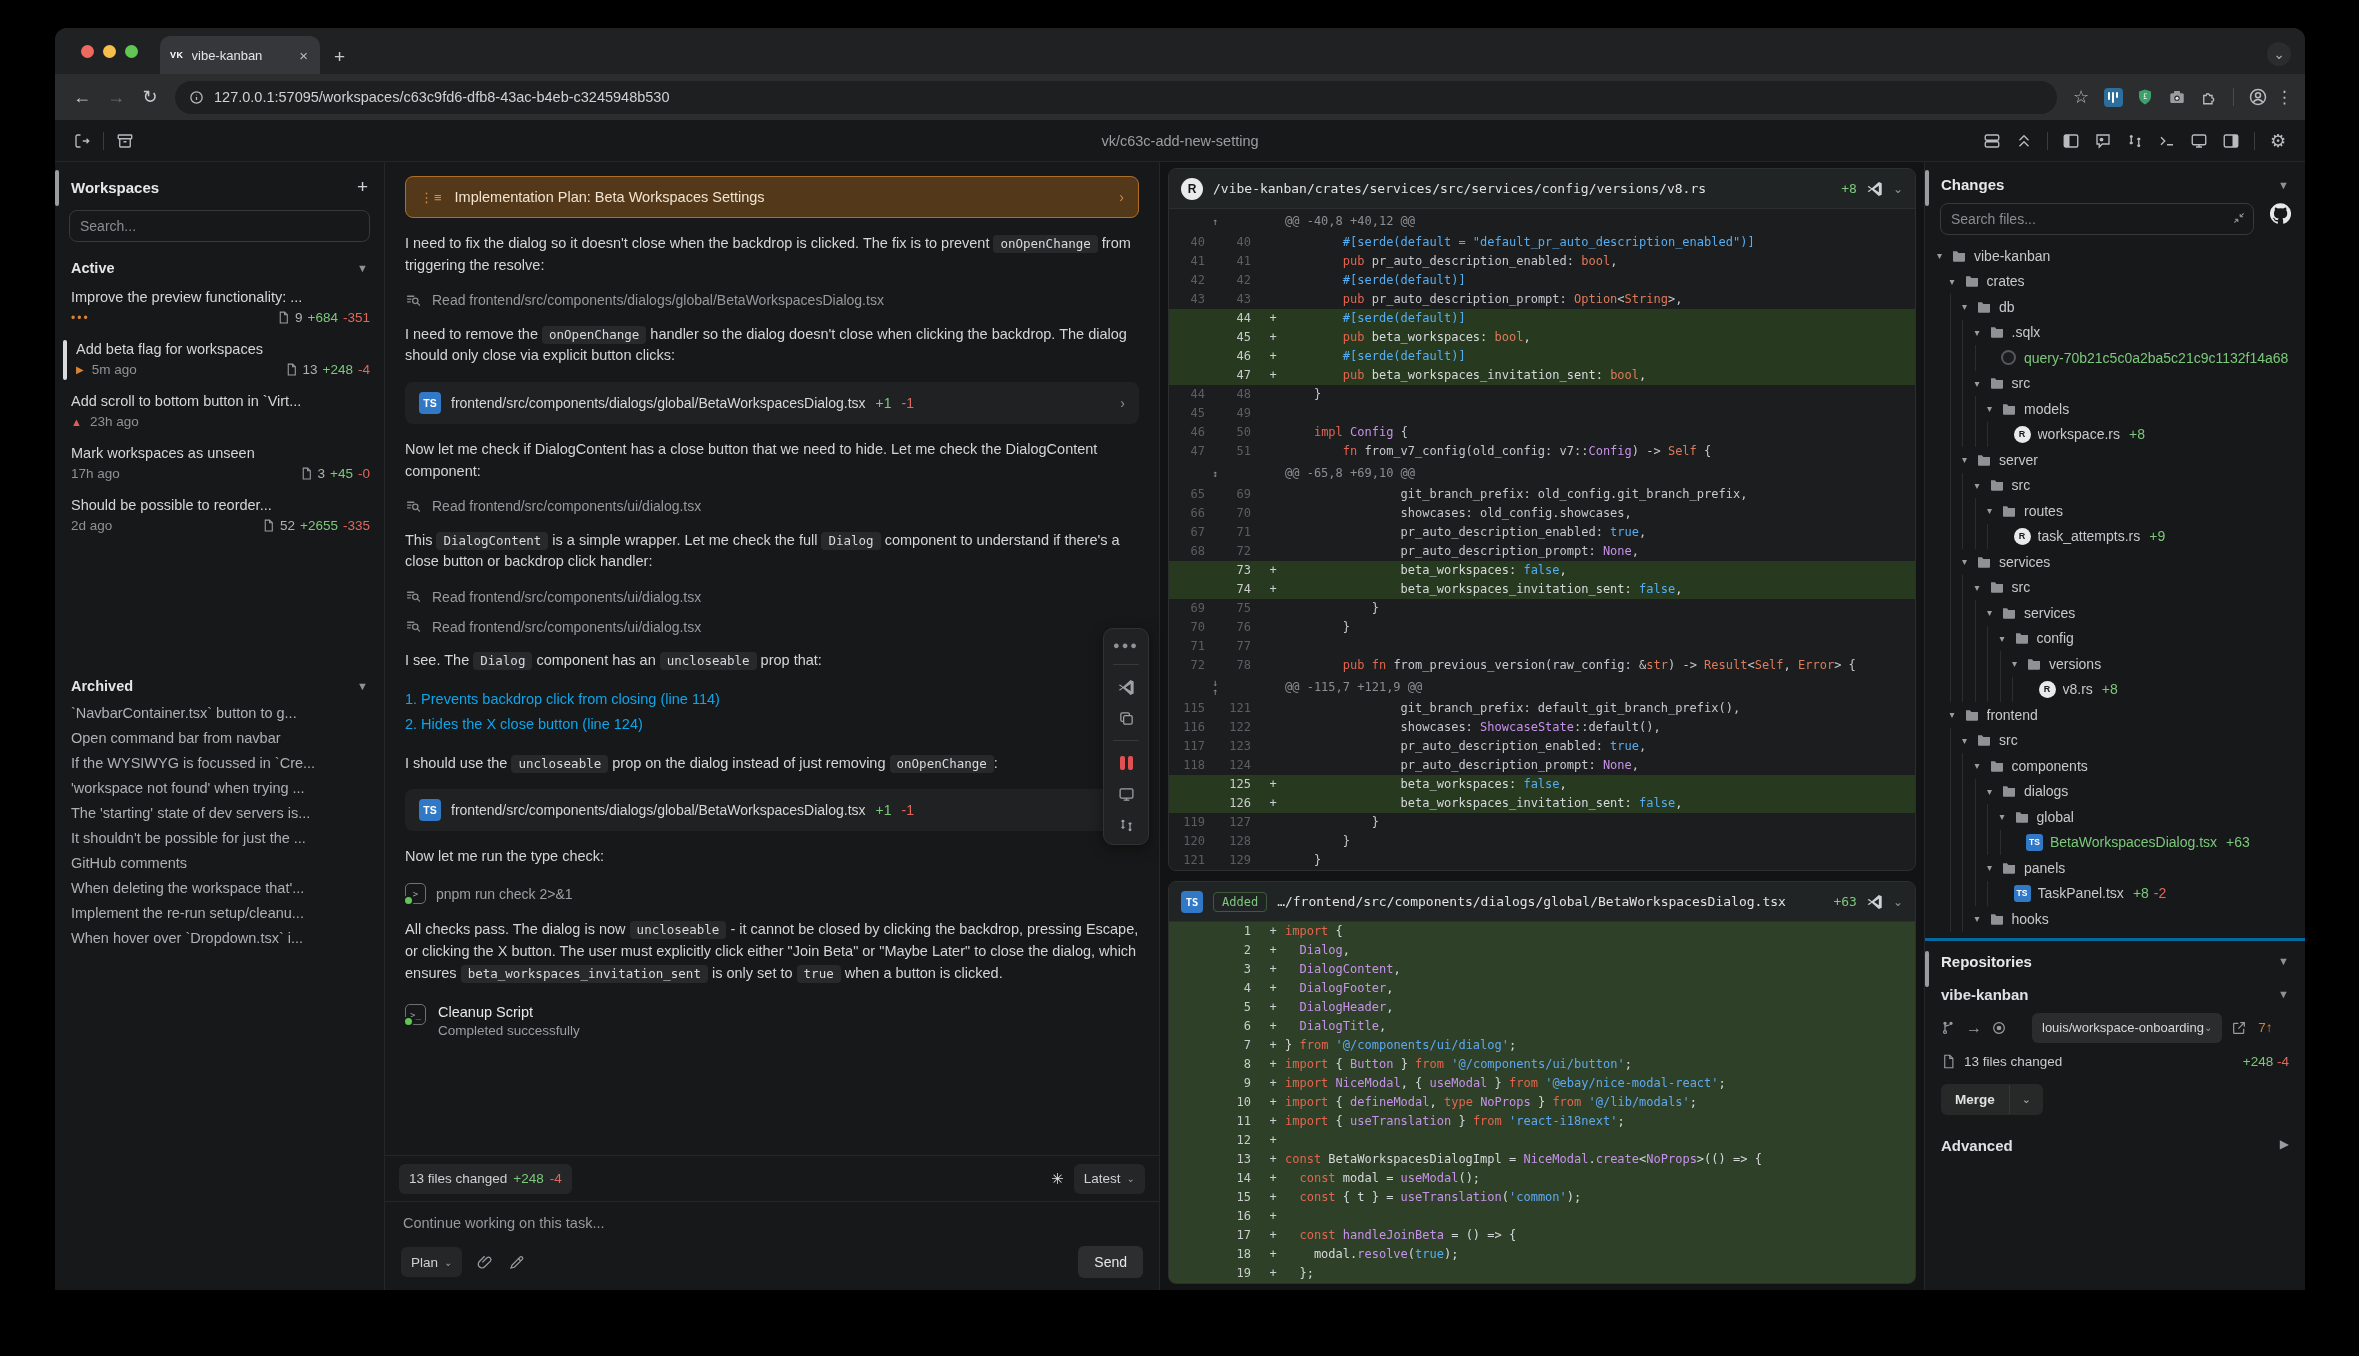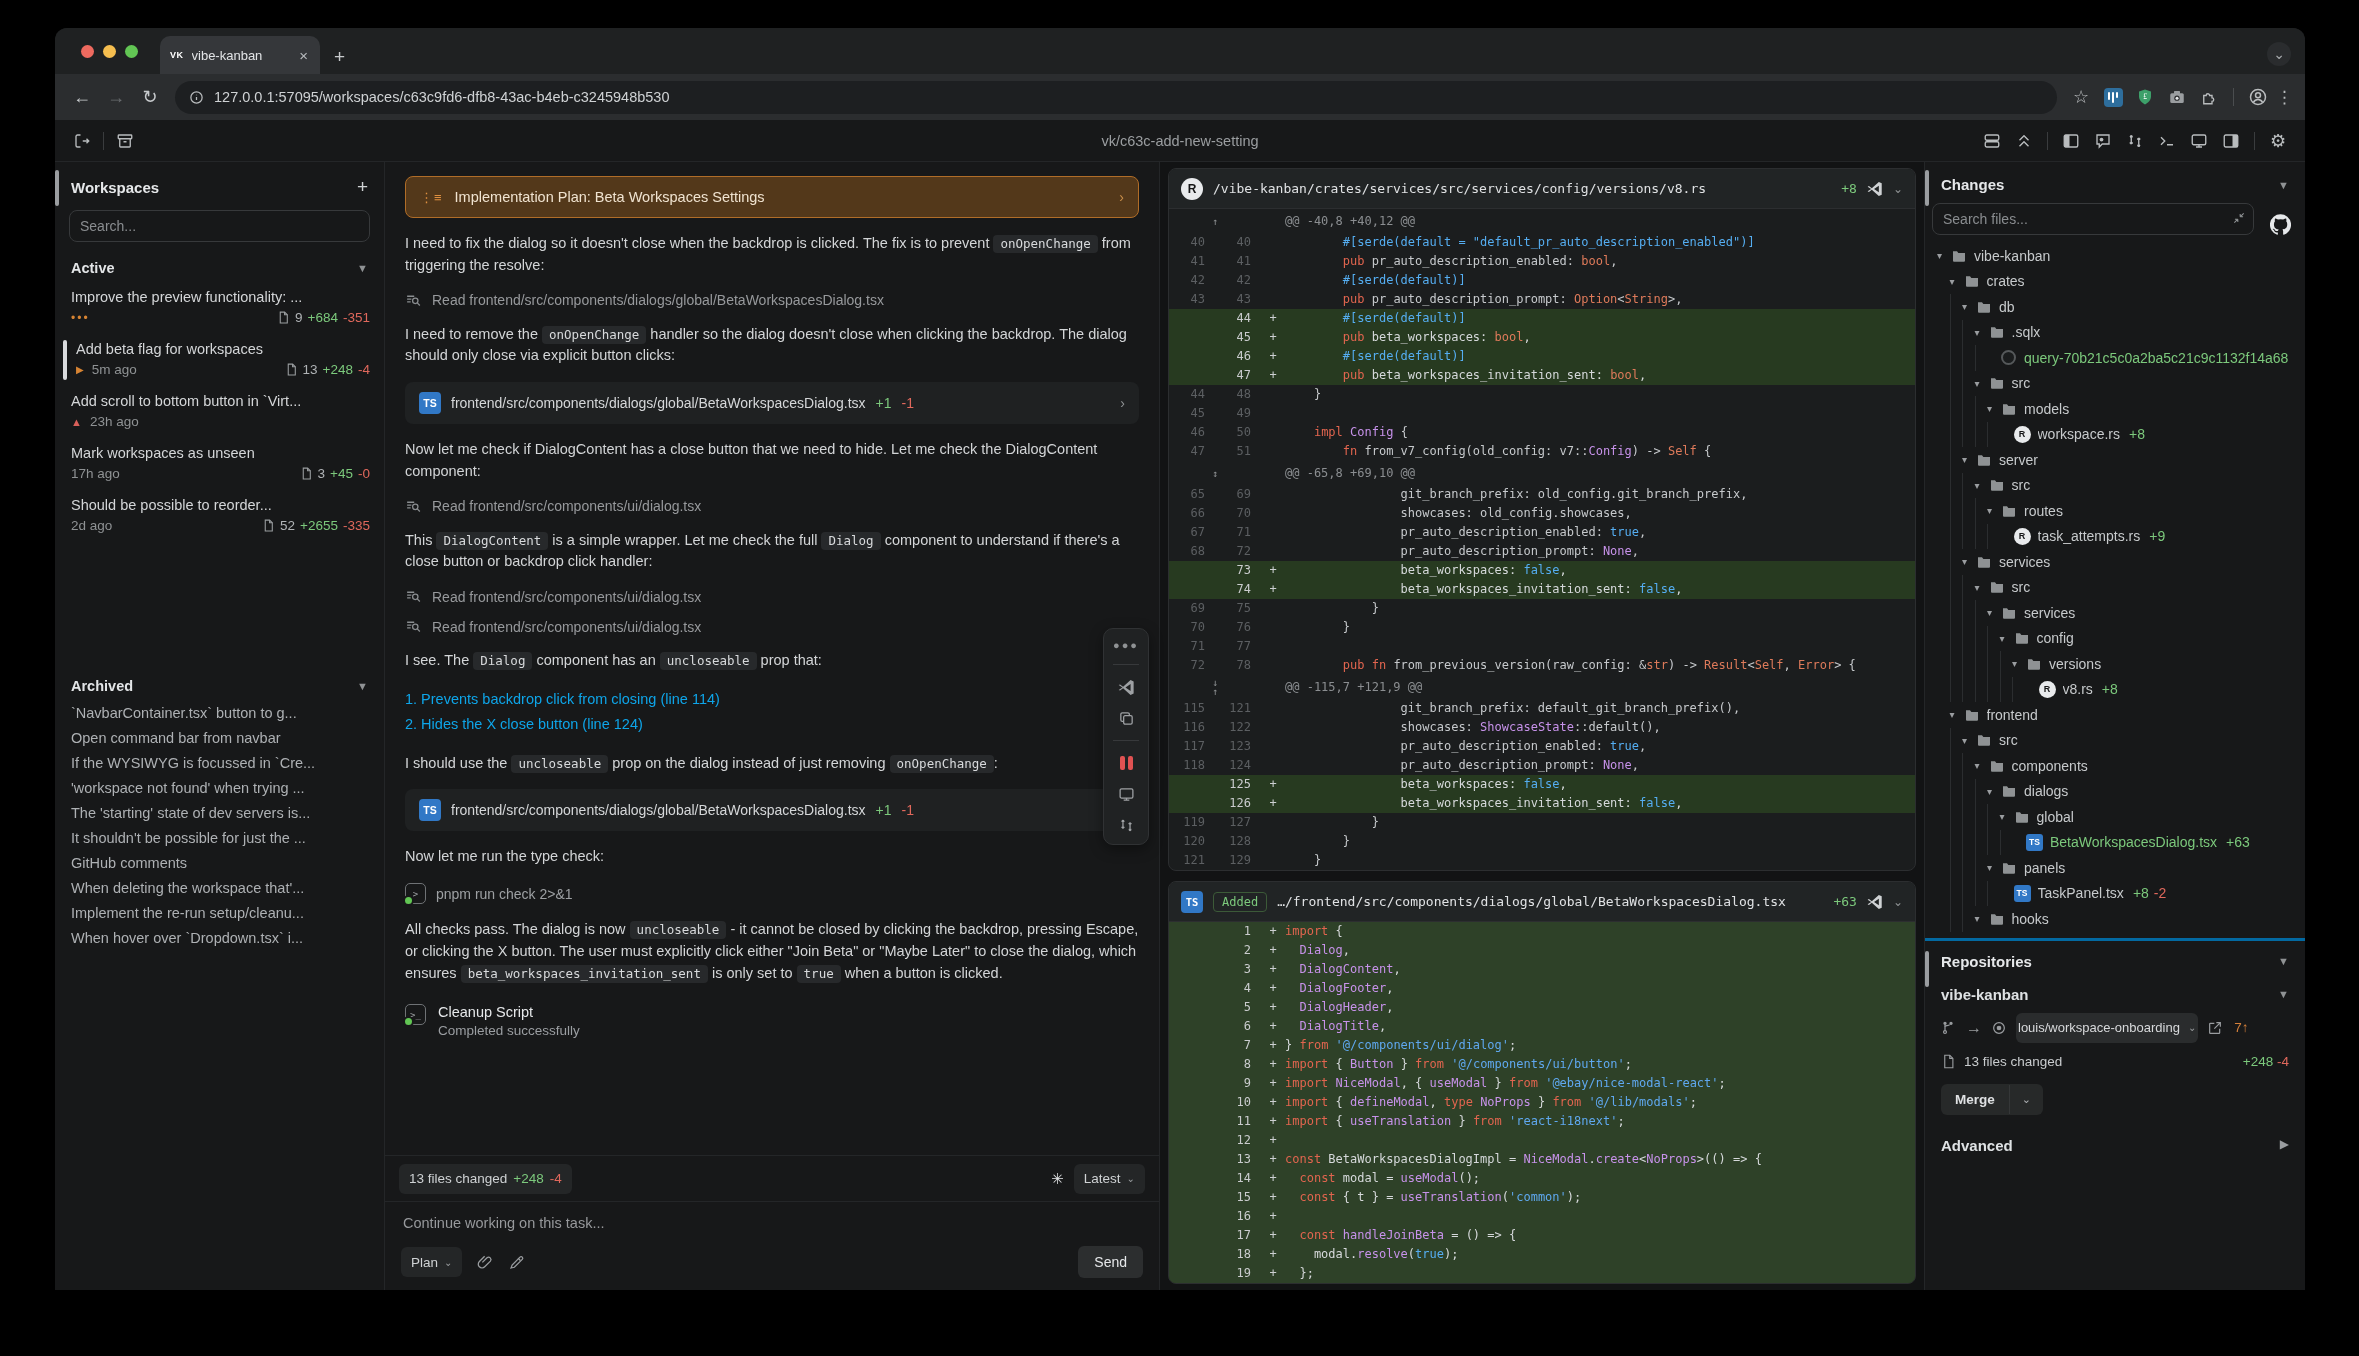--- a/index.html
+++ b/index.html
@@ -116,42 +116,42 @@
   .dnum{width:46px;text-align:right;padding-right:10px;color:#5c5f62;flex-shrink:0;}
   .drow.add .dnum{color:#caccce;}
   .dsign{width:24px;text-align:center;color:#cdd0d2;flex-shrink:0;}
   .dcode{overflow:hidden;}
   .drow.hunk{height:24px;line-height:24px;color:#8b8e91;}
   .dexp{width:92px;text-align:center;color:#8f9294;font-size:10px;flex-shrink:0;display:inline-flex;flex-direction:column;justify-content:center;align-items:center;line-height:9px;}
   .tk-kw{color:#e2654f;} .tk-typ{color:#de7a5a;} .tk-attr{color:#55aef2;} .tk-st{color:#5fa8ef;} .tk-bool{color:#55aef2;} .tk-pur{color:#c792ea;}
 
   
   .right-panel{flex:1;display:flex;flex-direction:column;position:relative;min-height:0;padding-top:4px;}
-  .rp-search-row{display:flex;align-items:flex-end;gap:16px;margin:2px 14px 8px 7px;}
+  .rp-search-row{display:flex;align-items:flex-start;gap:16px;margin:2px 14px 8px 15px;}
   .rp-search{flex:1;height:32px;border:1px solid #37393b;border-radius:8px;background:transparent;color:#cfd2d4;font-size:14px;padding:0 28px 0 10px;outline:none;}
   .rp-search::placeholder{color:#8a8d90;}
   .rp-search-wrap{flex:1;position:relative;display:flex;}
   .rp-collapse{position:absolute;right:8px;top:8px;color:#8f9294;}
   .gh-btn{color:#e6e8ea;display:flex;align-items:center;}
   .tree{overflow:hidden;}
   .trow{height:25.5px;display:flex;align-items:center;font-size:14px;color:#c7cacc;padding-left:12px;white-space:nowrap;overflow:hidden;}
   .tguide{width:12.5px;align-self:stretch;border-left:1px solid #2b2d2f;flex-shrink:0;}
   .tguide.none{border-left:none;}
   .tchev{width:14px;color:#9a9da0;font-size:10px;flex-shrink:0;}
   .ticon-folder{color:#8f9294;margin-right:7px;display:flex;flex-shrink:0;}
   .tlabel{overflow:hidden;text-overflow:clip;}
   .tlabel.green{color:#7cc97c;}
   .tplus{color:#7cc97c;margin-left:9px;} .tminus{color:#e0685c;margin-left:5px;}
   .rust-mini{width:17px;height:17px;border-radius:50%;background:#e8eaec;color:#141516;font-weight:bold;font-size:9px;display:flex;align-items:center;justify-content:center;margin-right:7px;flex-shrink:0;}
   .sqlx-mini{width:15px;height:15px;border-radius:50%;background:#1a1c1d;border:2.5px solid #55585a;margin-right:8px;flex-shrink:0;}
   .ts-mini{width:17px;height:17px;background:#3178c6;color:#fff;border-radius:3px;font-size:8.5px;font-weight:bold;display:flex;align-items:center;justify-content:center;margin-right:7px;flex-shrink:0;}
   .repos{border-top:3px solid #0369a1;margin-top:6px;position:relative;padding-top:2px;}
   .repo-name-row{display:flex;align-items:center;padding:8px 16px 6px 16px;color:#dfe2e4;font-size:15px;font-weight:bold;}
   .branch-row{display:flex;align-items:center;gap:9px;padding:4px 16px;color:#9a9da0;}
-  .branch-select{background:#2a2c2d;border-radius:6px;height:30px;display:flex;align-items:center;gap:8px;padding:0 2px;color:#d7d9db;font-size:13px;max-width:196px;}
+  .branch-select{background:#2a2c2d;border-radius:6px;height:30px;display:flex;align-items:center;padding:0 10px;color:#d7d9db;font-size:13px;max-width:196px;margin-left:16px;}
   .branch-select span{white-space:nowrap;overflow:hidden;}
   .ahead{color:#d5803a;font-size:13.5px;margin-left:2px;flex-shrink:0;}
   .files-row{display:flex;align-items:center;gap:8px;padding:7px 16px;color:#c9ccce;font-size:13.5px;}
   .files-row .fr-stat{margin-left:auto;}
   .merge-row{padding:8px 16px;}
   .merge-btn{display:inline-flex;align-items:center;background:#272929;border-radius:6px;overflow:hidden;color:#dfe1e3;font-size:13.5px;font-weight:bold;}
   .merge-btn .m-main{padding:8px 14px;}
   .merge-btn .m-chev{padding:8px 12px;border-left:1px solid #353738;color:#b0b3b6;font-weight:normal;font-size:11px;}
   .advanced-row{display:flex;align-items:flex-start;padding:14px 16px;color:#dfe2e4;font-size:15px;font-weight:bold;}
   .advanced-row .chev{margin-left:auto;color:#9a9da0;font-size:12px;font-weight:normal;}

